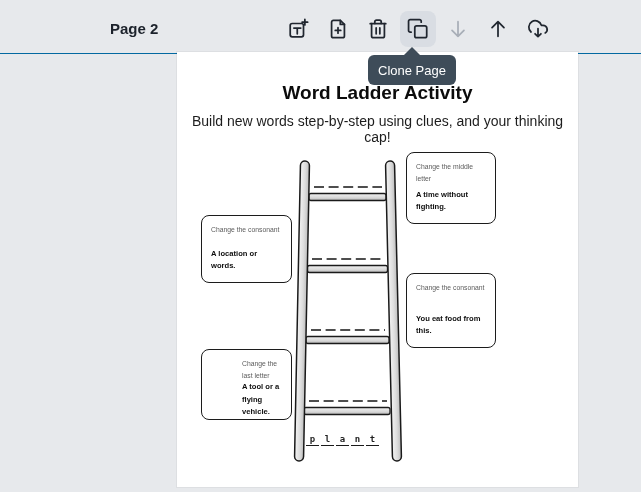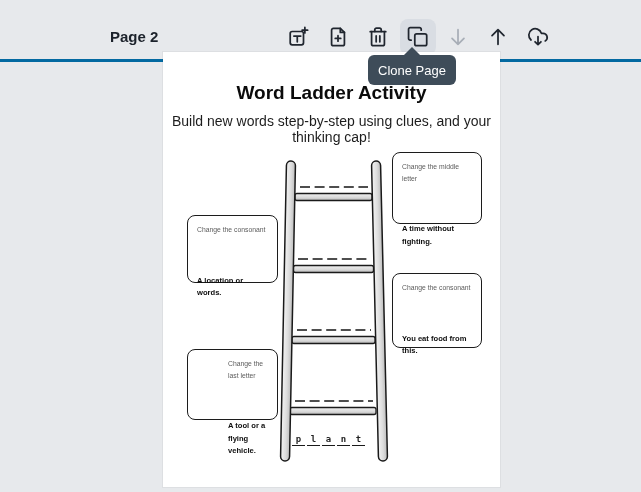--- a/index.html
+++ b/index.html
@@ -4,58 +4,58 @@
 <style>
   * { margin:0; padding:0; box-sizing:border-box; }
   html,body { background:#e7e9ec; }
   .screen {
     position:relative; width:641px; height:492px;
     background:#e7e9ec; overflow:hidden;
     font-family:"Liberation Sans", sans-serif;
   }
   
   .toolbar {
-    position:absolute; top:12px; left:0; width:641px; height:50px;
-    border-bottom:3px solid #0369a1;
+    position:absolute; top:4px; left:0; width:641px; height:50px;
+    border-bottom:1px solid #0369a1;
   }
   .page-label {
     position:absolute; left:110px; top:16px;
     font-size:15px; font-weight:700; color:#1c222b;
   }
   .toolbar-buttons {
     position:absolute; left:280px; top:7px;
     display:flex; gap:4px; align-items:center;
   }
   .tb-btn {
     width:36px; height:36px; border:none; background:transparent;
     border-radius:8px; display:flex; align-items:center; justify-content:center;
     padding:0; cursor:pointer;
   }
   .tb-btn.active { background:#d9dde3; }
   .tb-btn svg { display:block; }
   .icon-stroke { stroke:#20262f; stroke-width:1.9; fill:none; stroke-linecap:round; stroke-linejoin:round; }
   .icon-stroke.disabled { stroke:#a8aeb7; }
   
   .page {
-    position:absolute; left:163px; top:52px; width:337px; height:435px;
+    position:absolute; left:177px; top:52px; width:401px; height:435px;
     background:#ffffff; box-shadow:0 0 0 1px rgba(0,0,0,0.04);
   }
   .doc-title {
     margin-top:30px; text-align:center;
     font-size:19px; font-weight:700; color:#0b0b0b;
   }
   .doc-subtitle {
     margin-top:9px; text-align:center;
     font-size:14px; color:#1d1d1d;
   }
   .clue-box {
     position:absolute; background:#fff;
     border:1.2px solid #1c1c1c; border-radius:8px;
     padding:8px 9px 9px 9px;
-    display:flex; flex-direction:column; justify-content:space-between;gap:39px;
+    display:flex; flex-direction:column; justify-content:space-between;
   }
   .box-1 { left:229px; top:100px; width:90px; height:72px; }
   .box-2 { left:24px;  top:163px; width:91px; height:68px; }
   .box-3 { left:229px; top:221px; width:90px; height:75px; }
   .box-4 { left:24px;  top:297px; width:91px; height:71px;padding-left:40px; }
   .box-label { font-size:6.8px; color:#5c5c5c; line-height:1.7; }
   .box-clue  { font-size:7.6px; color:#0e0e0e; font-weight:700; line-height:1.65; }
   .ladder-svg { position:absolute; left:107px; top:103px; }
   .word-row {
     position:absolute; left:129px; top:381px;

